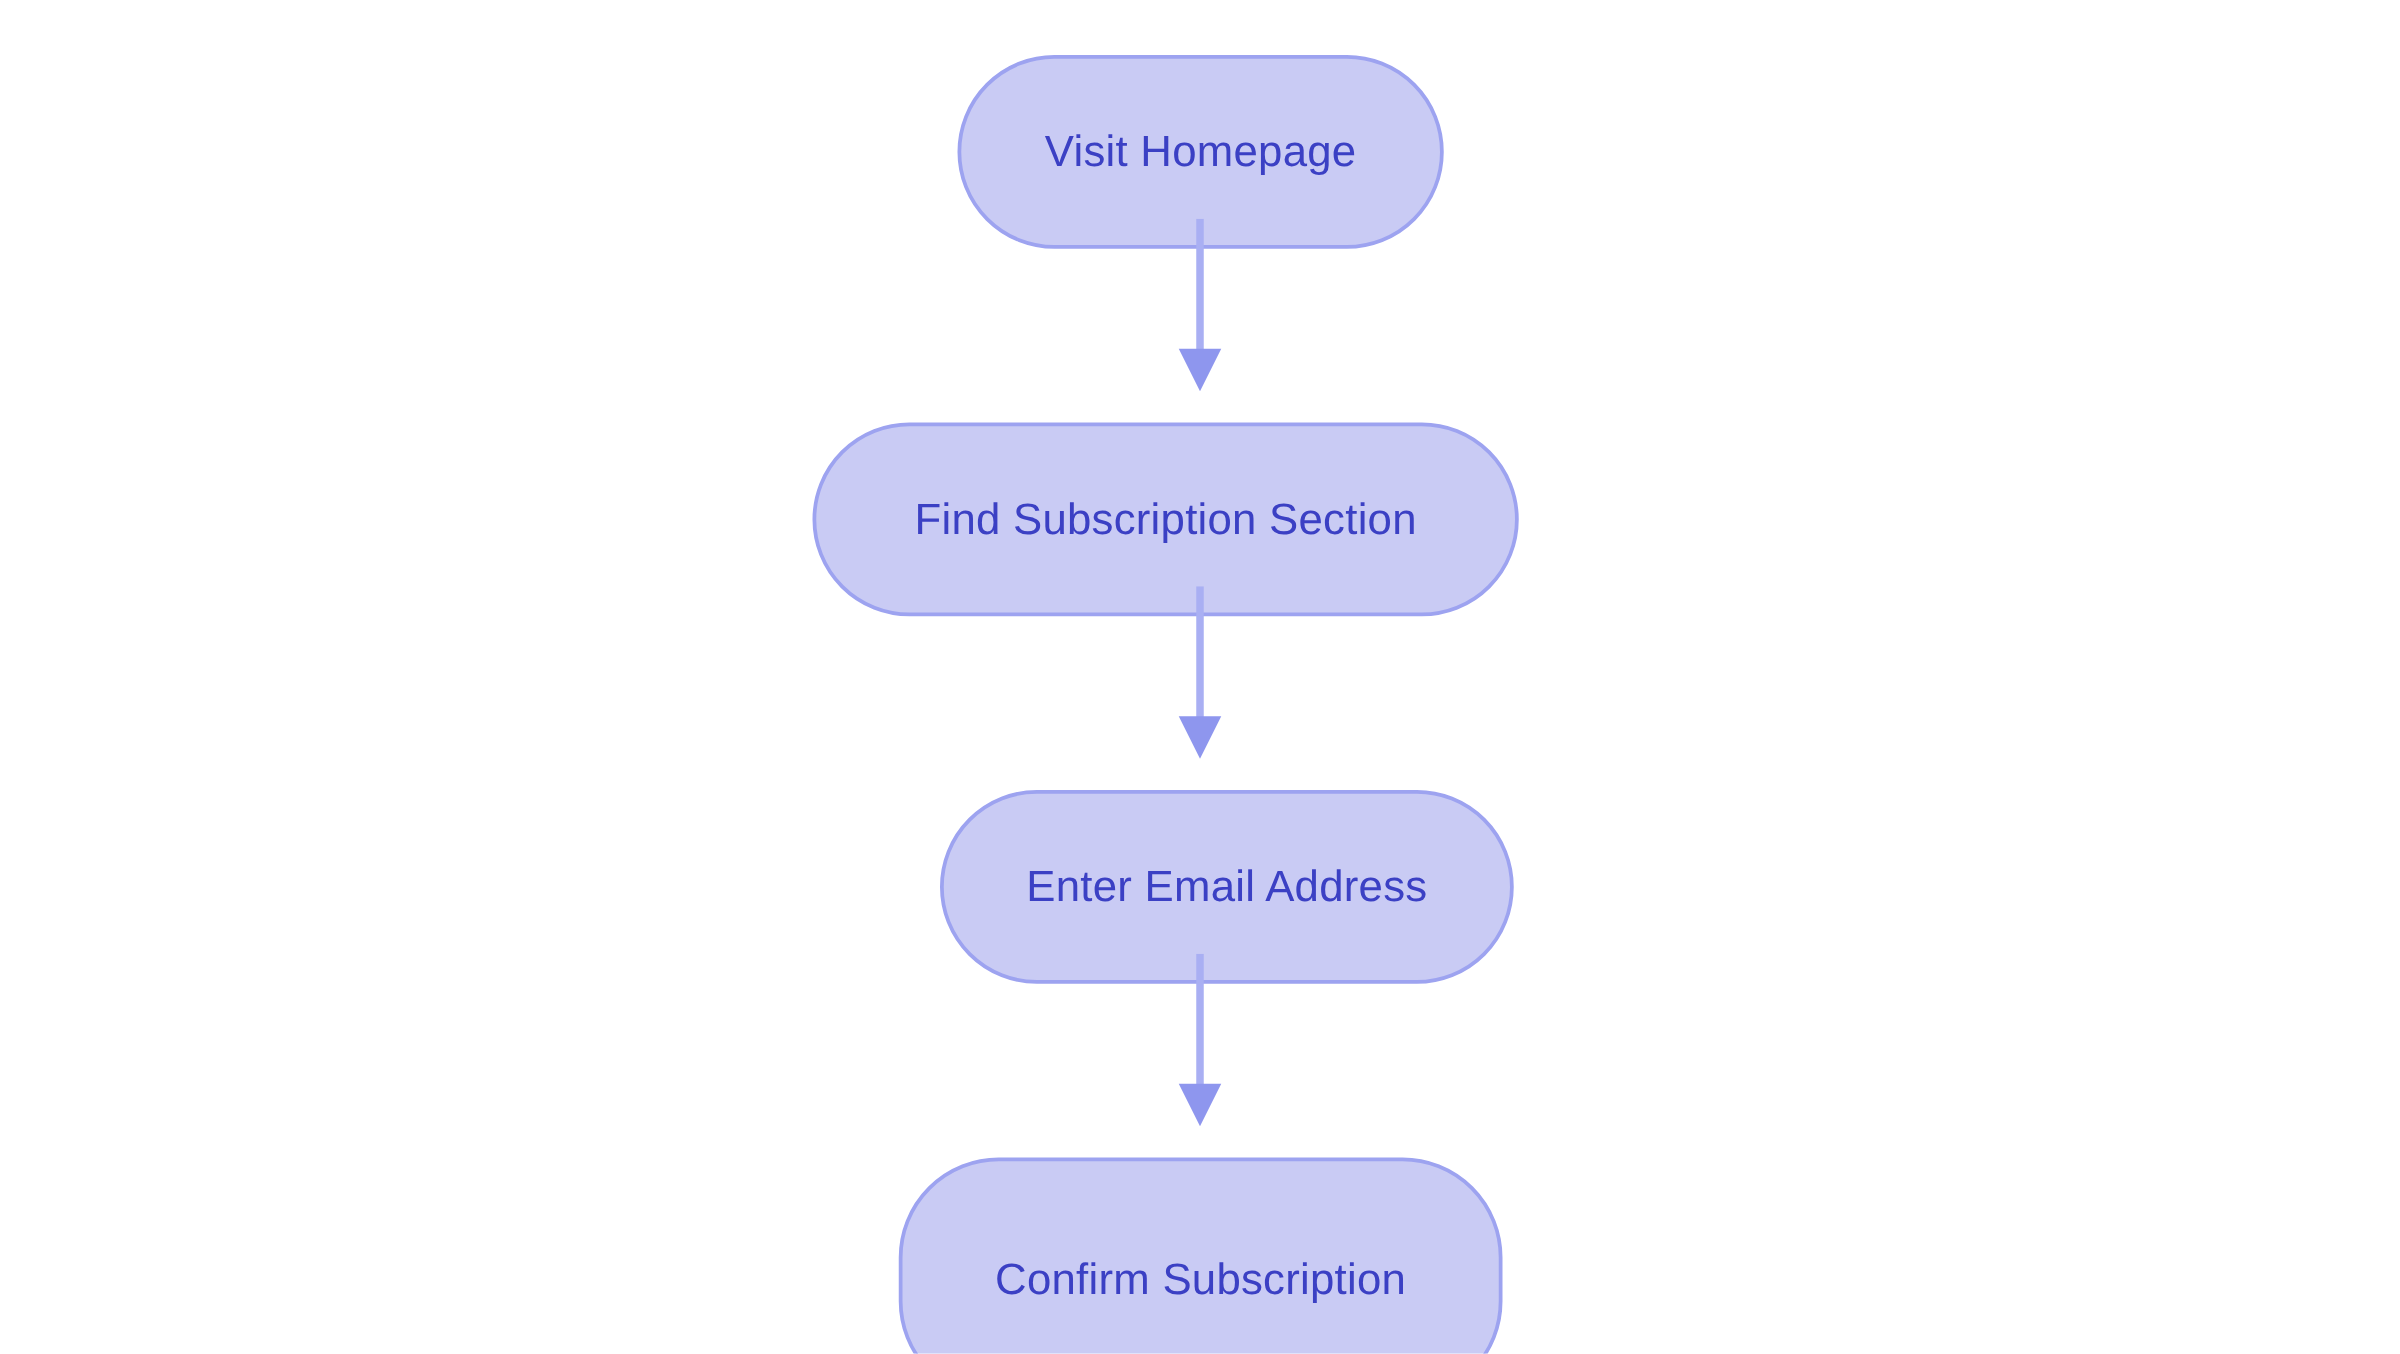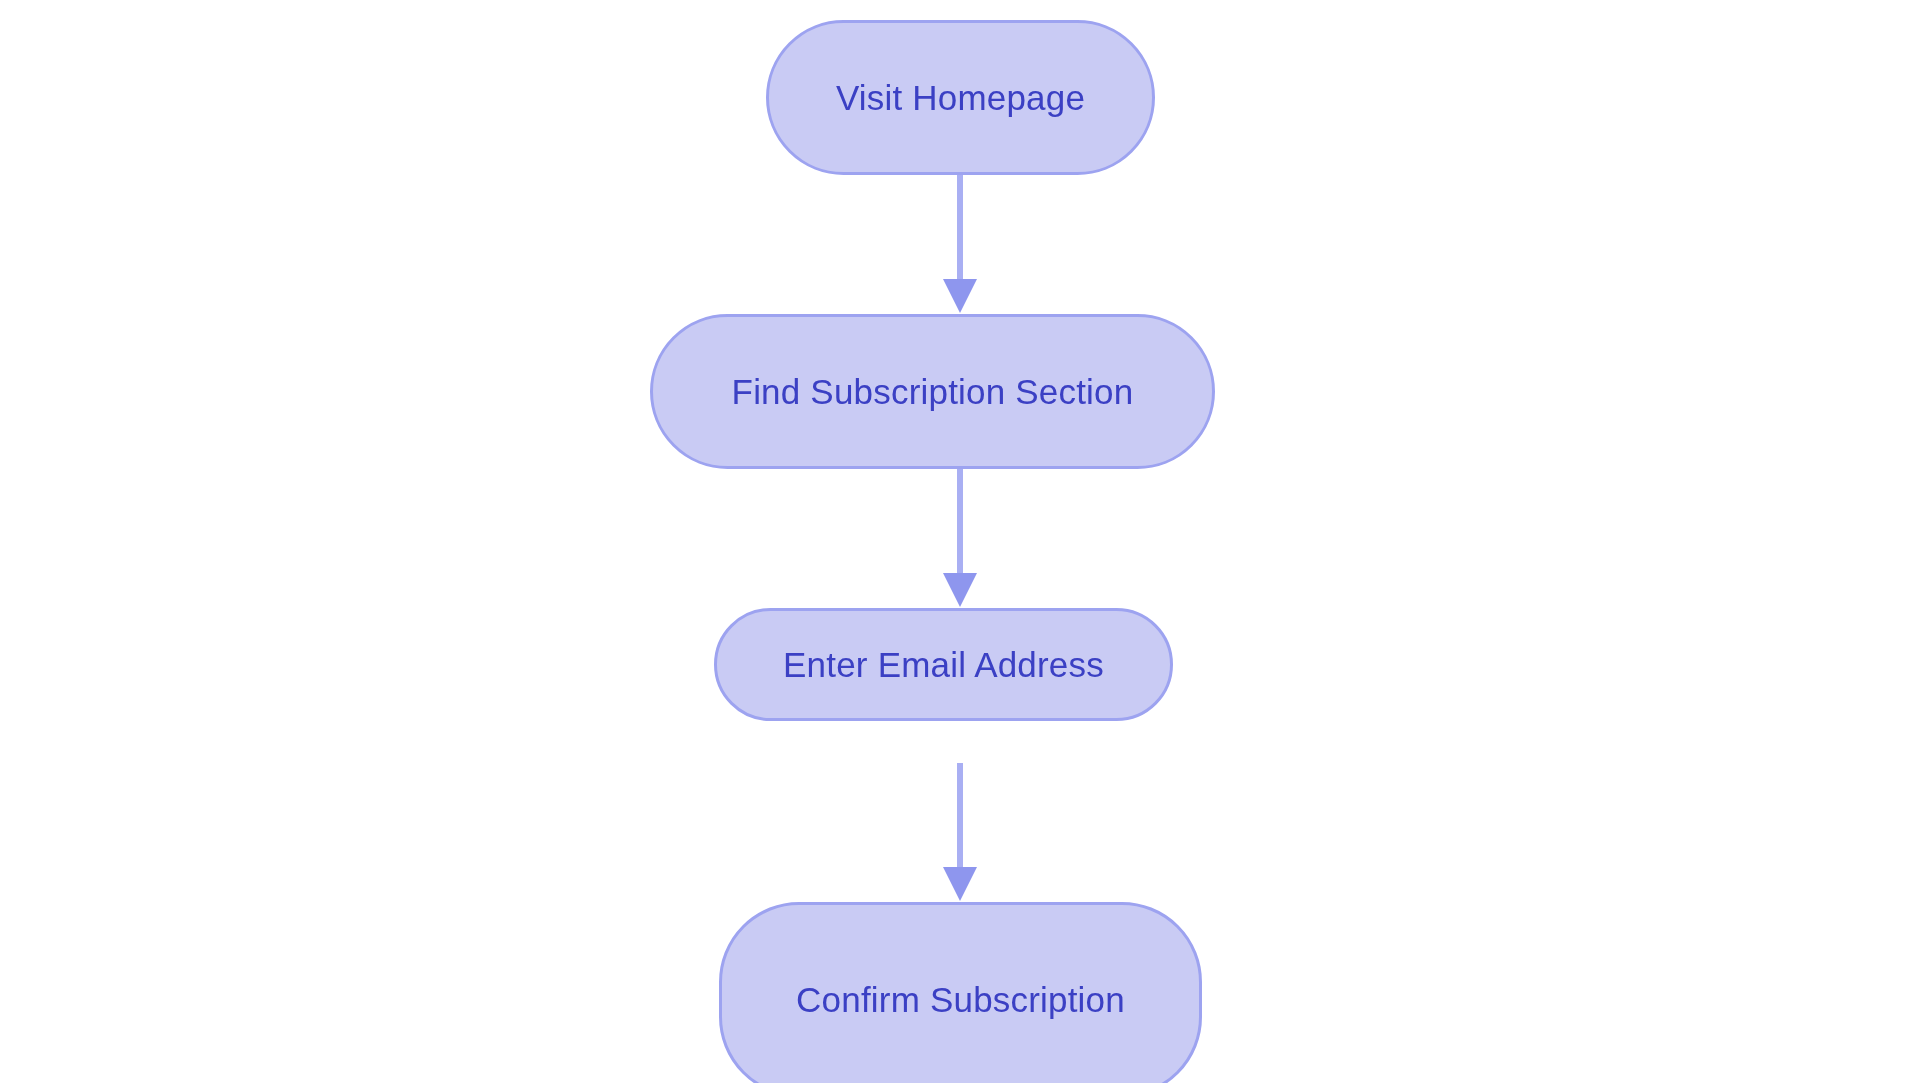--- a/index.html
+++ b/index.html
@@ -22,24 +22,25 @@
     justify-content: center;
     box-sizing: border-box;
     background: var(--node-fill, #c9cbf4);
     border: 3px solid var(--node-border, #9da3f0);
     border-radius: 80px;
     color: var(--node-text, #3b40c4);
     font-size: 35px;
     letter-spacing: 0.2px;
     white-space: nowrap;
     text-align: center;
+    margin-top: 24px;
   }
   .node-0 { left: 766px; top: 20px;  width: 389px; height: 155px; }
   .node-1 { left: 650px; top: 314px; width: 565px; height: 155px; }
-  .node-2 { left: 714px; top: 608px; width: 459px; height: 113px; }
+  .node-2 { left: 752px; top: 608px; width: 459px; height: 155px; }
   .node-3 { left: 719px; top: 902px; width: 483px; height: 195px; align-items: center; }
 
   .arrow {
     position: absolute;
     left: 940px;
     width: 40px;
     height: 139px;
   }
   .arrow-0 { top: 175px; }
   .arrow-1 { top: 469px; }

